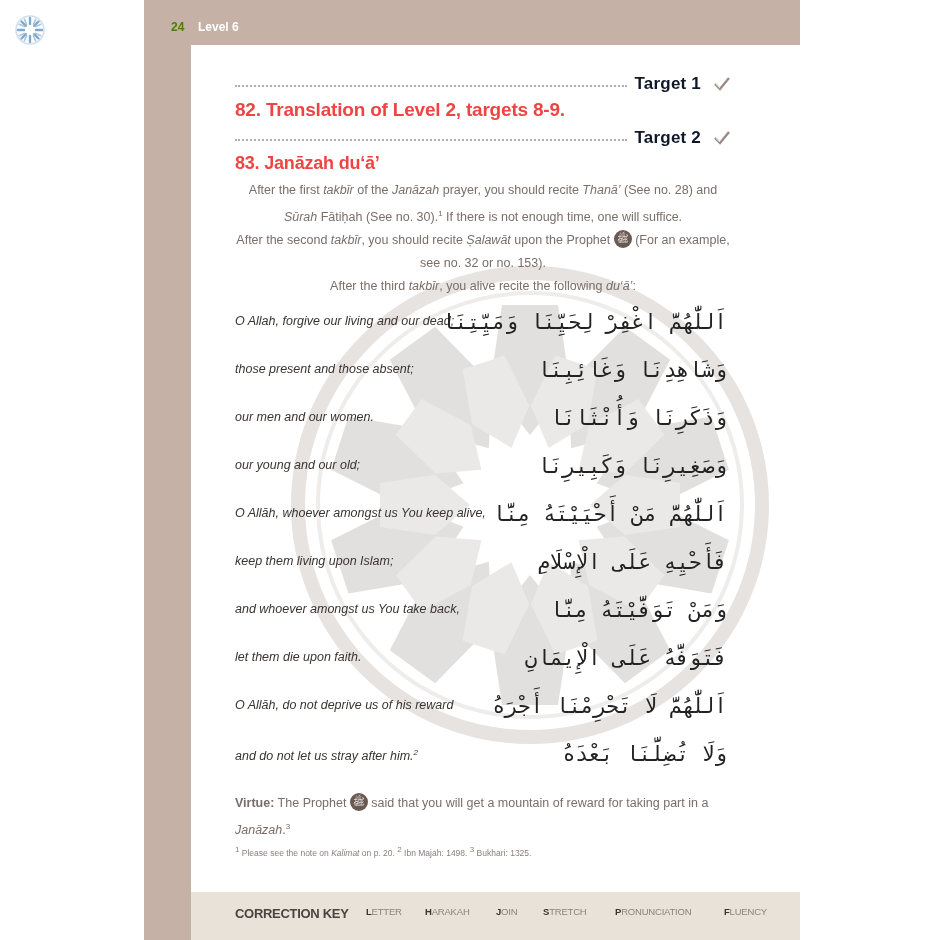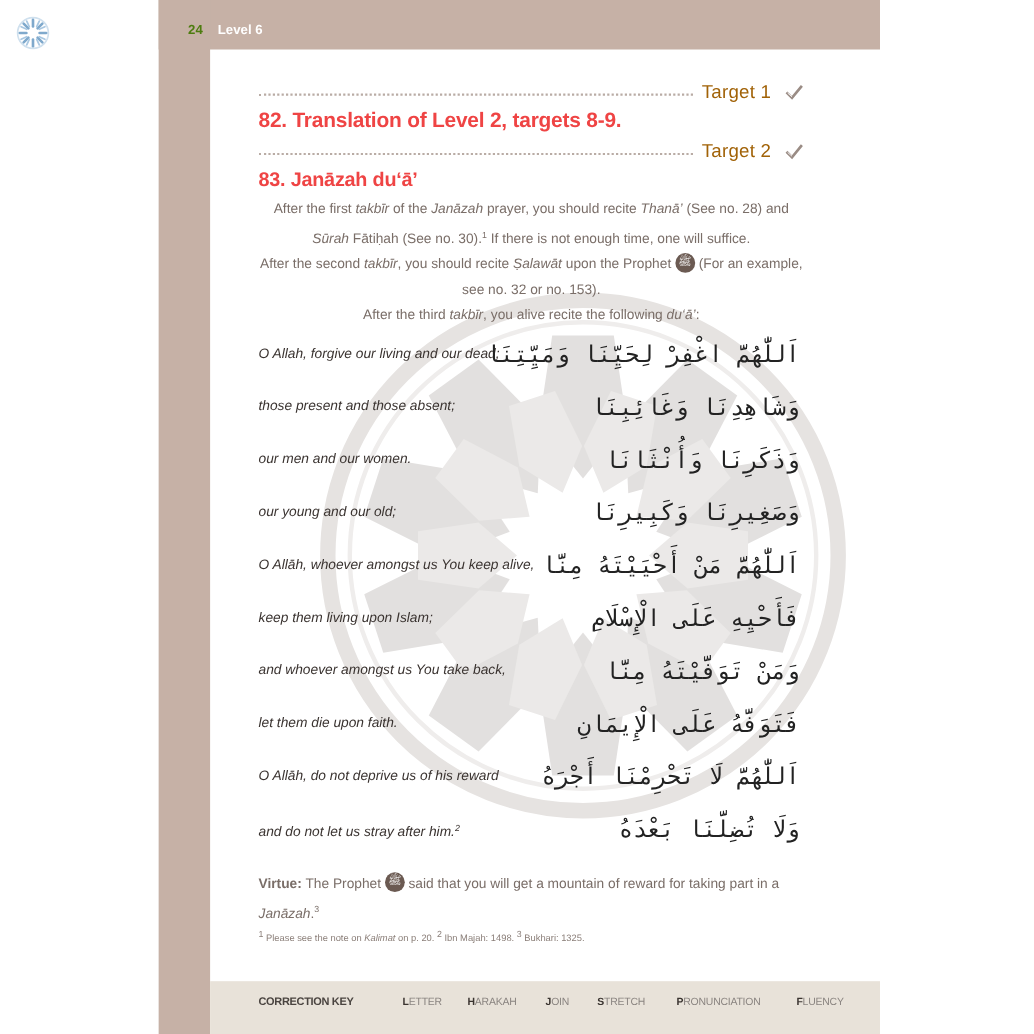--- a/index.html
+++ b/index.html
@@ -13,21 +13,21 @@
   .left-bar { position: absolute; left: 0; top: 0; width: 47px; height: 940px; background: #c6b1a6; }
   .page-number { position: absolute; left: 27px; top: 20px; font-size: 12px; font-weight: bold; color: #4d7c0f; }
   .running-head { position: absolute; left: 54px; top: 20px; font-size: 12px; font-weight: bold; color: #ffffff; }
 
   .watermark { position: absolute; left: 136px; top: 255px; width: 500px; height: 500px; opacity: 1; pointer-events: none; }
 
   .content { position: absolute; left: 91px; top: 72px; width: 496px; }
 
   .target-row { display: flex; align-items: center; height: 24px; }
   .target-dots { flex: 1; border-bottom: 2px dotted #b9aca5; height: 1px; margin-right: 8px; margin-top: 4px; }
-  .target-label { font-size: 17px; font-weight: normal; color: #a16207; letter-spacing: 0.2px; }
+  .target-label { font-size: 17px; font-weight: bold; color: #0f172a; letter-spacing: 0.2px; }
   .target-check { margin-left: 12px; width: 18px; height: 16px; }
 
   .heading { font-size: 19px; font-weight: bold; color: #ef4444; margin-top: 3px; margin-bottom: 5px; letter-spacing: -0.2px; }
   .heading.h83 { font-size: 18px; margin-top: 3px; }
 
   .para { font-size: 12.5px; color: #7a6e68; line-height: 23px; text-align: center; }
   .para i { font-style: italic; }
   .honorific { display: inline-block; width: 18px; height: 18px; border-radius: 50%; background: #6b5a52; vertical-align: -4px; position: relative; }
   .honorific::after { content: "ﷺ"; position: absolute; left: 0; top: 1px; width: 18px; text-align: center; color: #fff; font-size: 10px; line-height: 16px; }
 
@@ -35,21 +35,21 @@
   .dua-row { position: relative; height: 48px; }
   .dua-en { position: absolute; left: 0; top: 4px; width: 260px; font-size: 12.5px; font-style: italic; color: #3a3330; line-height: 18px; }
   .dua-ar { position: absolute; right: 4px; top: 2px; font-family: Liberation Mono, monospace; font-size: 21px; color: #222; direction: rtl; white-space: nowrap; }
 
   .virtue { margin-top: 4px; font-size: 12.5px; color: #7a6e68; line-height: 23px; }
   .virtue b { color: #7a6e68; }
   .footnote { font-size: 8.5px; color: #8a7e78; margin-top: 3px; }
   sup { font-size: 8px; }
 
   .footer { position: absolute; left: 47px; top: 892px; width: 609px; height: 48px; background: #e8e2d9; }
-  .footer-title { position: absolute; left: 44px; top: 14px; font-size: 10px; font-weight: bold; color: #4a4440; letter-spacing: -0.3px; }
+  .footer-title { position: absolute; left: 44px; top: 14px; font-size: 13px; font-weight: bold; color: #4a4440; letter-spacing: -0.3px; }
   .footer-item { position: absolute; top: 14px; font-size: 9.5px; color: #8a8480; letter-spacing: -0.2px; text-align: right; }
   .footer-item b { color: #3a3430; }
 </style>
 </head>
 <body>
 
 <svg class="corner-logo" viewBox="0 0 32 32">
   <circle cx="16" cy="16" r="14" fill="none" stroke="#cfe0ee" stroke-width="1.5"></circle>
   <g stroke="#7fa9cc" stroke-width="2.4" stroke-linecap="round">
     <line x1="16" y1="4" x2="16" y2="10"></line>

